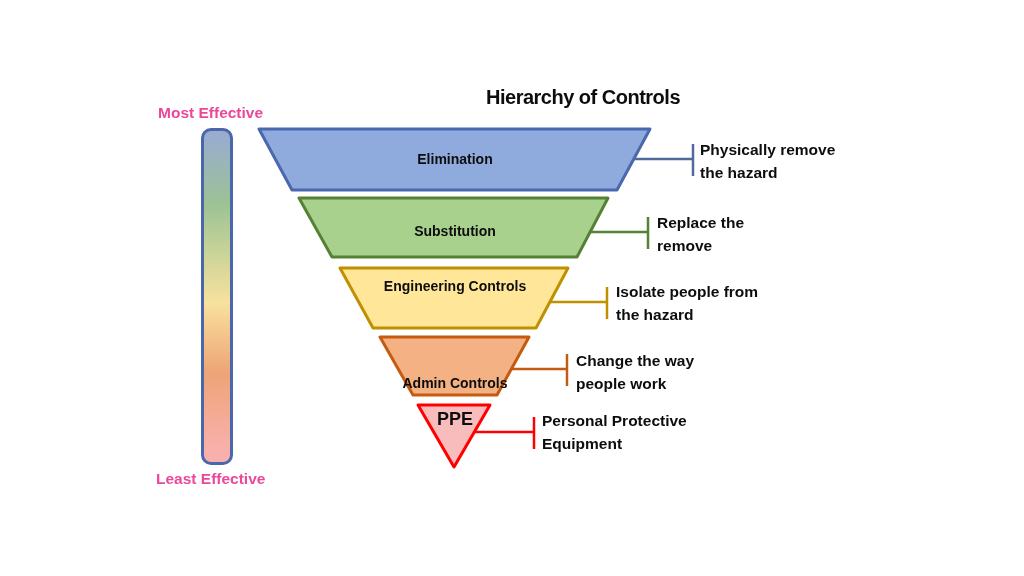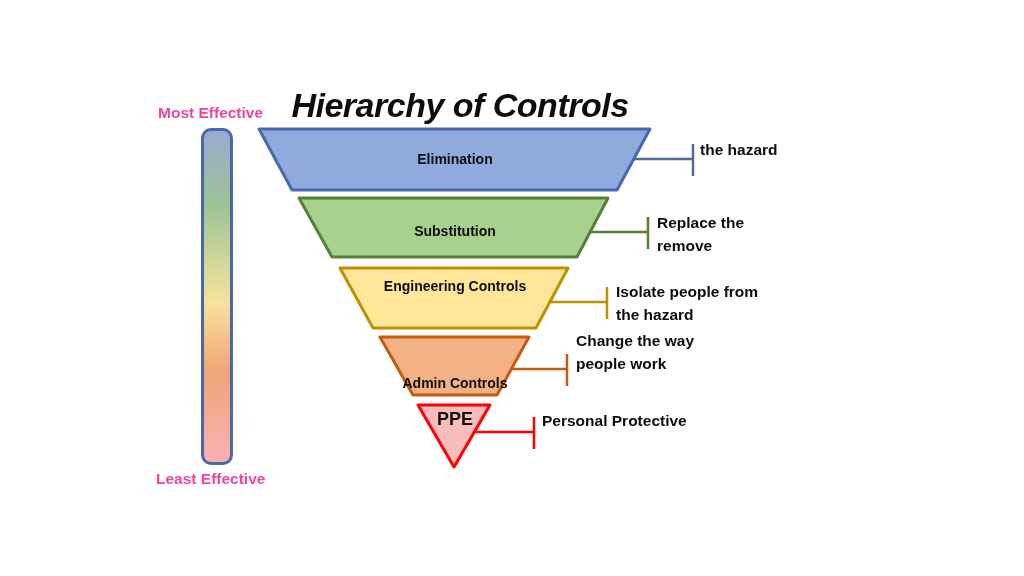--- a/index.html
+++ b/index.html
@@ -1,22 +1,22 @@
 <!DOCTYPE html>
 <html><head>
 <meta charset="utf-8">
 <style>
   html,body{margin:0;padding:0;background:#ffffff;}
   .canvas{
     position:relative;width:1024px;height:576px;background:#ffffff;overflow:hidden;
     font-family:"Liberation Sans", sans-serif;color:#0d0d0d;
   }
   .title{
-    position:absolute;left:240px;top:86px;width:440px;text-align:center;
-    font-size:34px;font-weight:700;letter-spacing:-0.5px;color:#0d0d0d;font-style:italic;
+    position:absolute;left:240px;top:86px;width:440px;text-align:right;
+    font-size:20px;font-weight:700;letter-spacing:-0.5px;color:#0d0d0d;
   }
   .scale-label{
     position:absolute;font-size:15.5px;font-weight:700;color:#ec4899;white-space:nowrap;
   }
   .scale-label.top{left:158px;top:104px;}
   .scale-label.bottom{left:156px;top:470px;}
   .gradient-bar{
     position:absolute;left:201px;top:128px;width:26px;height:331px;
     border:3px solid #4a66ac;border-radius:10px;
     background:linear-gradient(to bottom,
@@ -32,21 +32,21 @@
   .lbl-engineering{left:380px;top:271px;width:150px;}
   .lbl-admin{left:400px;top:336px;width:110px;margin-top:32px;}
   .lbl-ppe{left:415px;top:408px;width:80px;font-size:18px;line-height:22px;}
   .desc{
     position:absolute;font-size:15.5px;font-weight:700;line-height:22.5px;
     color:#0d0d0d;white-space:nowrap;
   }
   .desc-0{left:700px;top:139px;}
   .desc-1{left:657px;top:212px;}
   .desc-2{left:616px;top:281px;}
-  .desc-3{left:576px;top:330px;}
+  .desc-3{left:576px;top:350px;}
   .desc-4{left:542px;top:410px;}
 </style>
 </head>
 <body>
 
 <div class="canvas">
 
   <div class="title">Hierarchy of Controls</div>
 
   <div class="scale-label top">Most Effective</div>
@@ -85,31 +85,33 @@
     </g>
   </svg>
 
   <div class="level-label lbl-elimination">Elimination</div>
   <div class="level-label lbl-engineering">Engineering Controls</div>
   <div class="level-label lbl-substitution">Substitution</div>
   <div class="level-label lbl-admin">Admin Controls</div>
   <div class="level-label lbl-ppe">PPE</div>
 
   <div class="desc desc-0">
+    <div>Physically remove</div>
     <div>the hazard</div>
   </div>
   <div class="desc desc-1">
     <div>Replace the</div>
     <div>remove</div>
   </div>
   <div class="desc desc-2">
     <div>Isolate people from</div>
     <div>the hazard</div>
   </div>
   <div class="desc desc-3">
     <div>Change the way</div>
     <div>people work</div>
   </div>
   <div class="desc desc-4">
     <div>Personal Protective</div>
+    <div>Equipment</div>
   </div>
 
 </div>
 
 </body></html>

